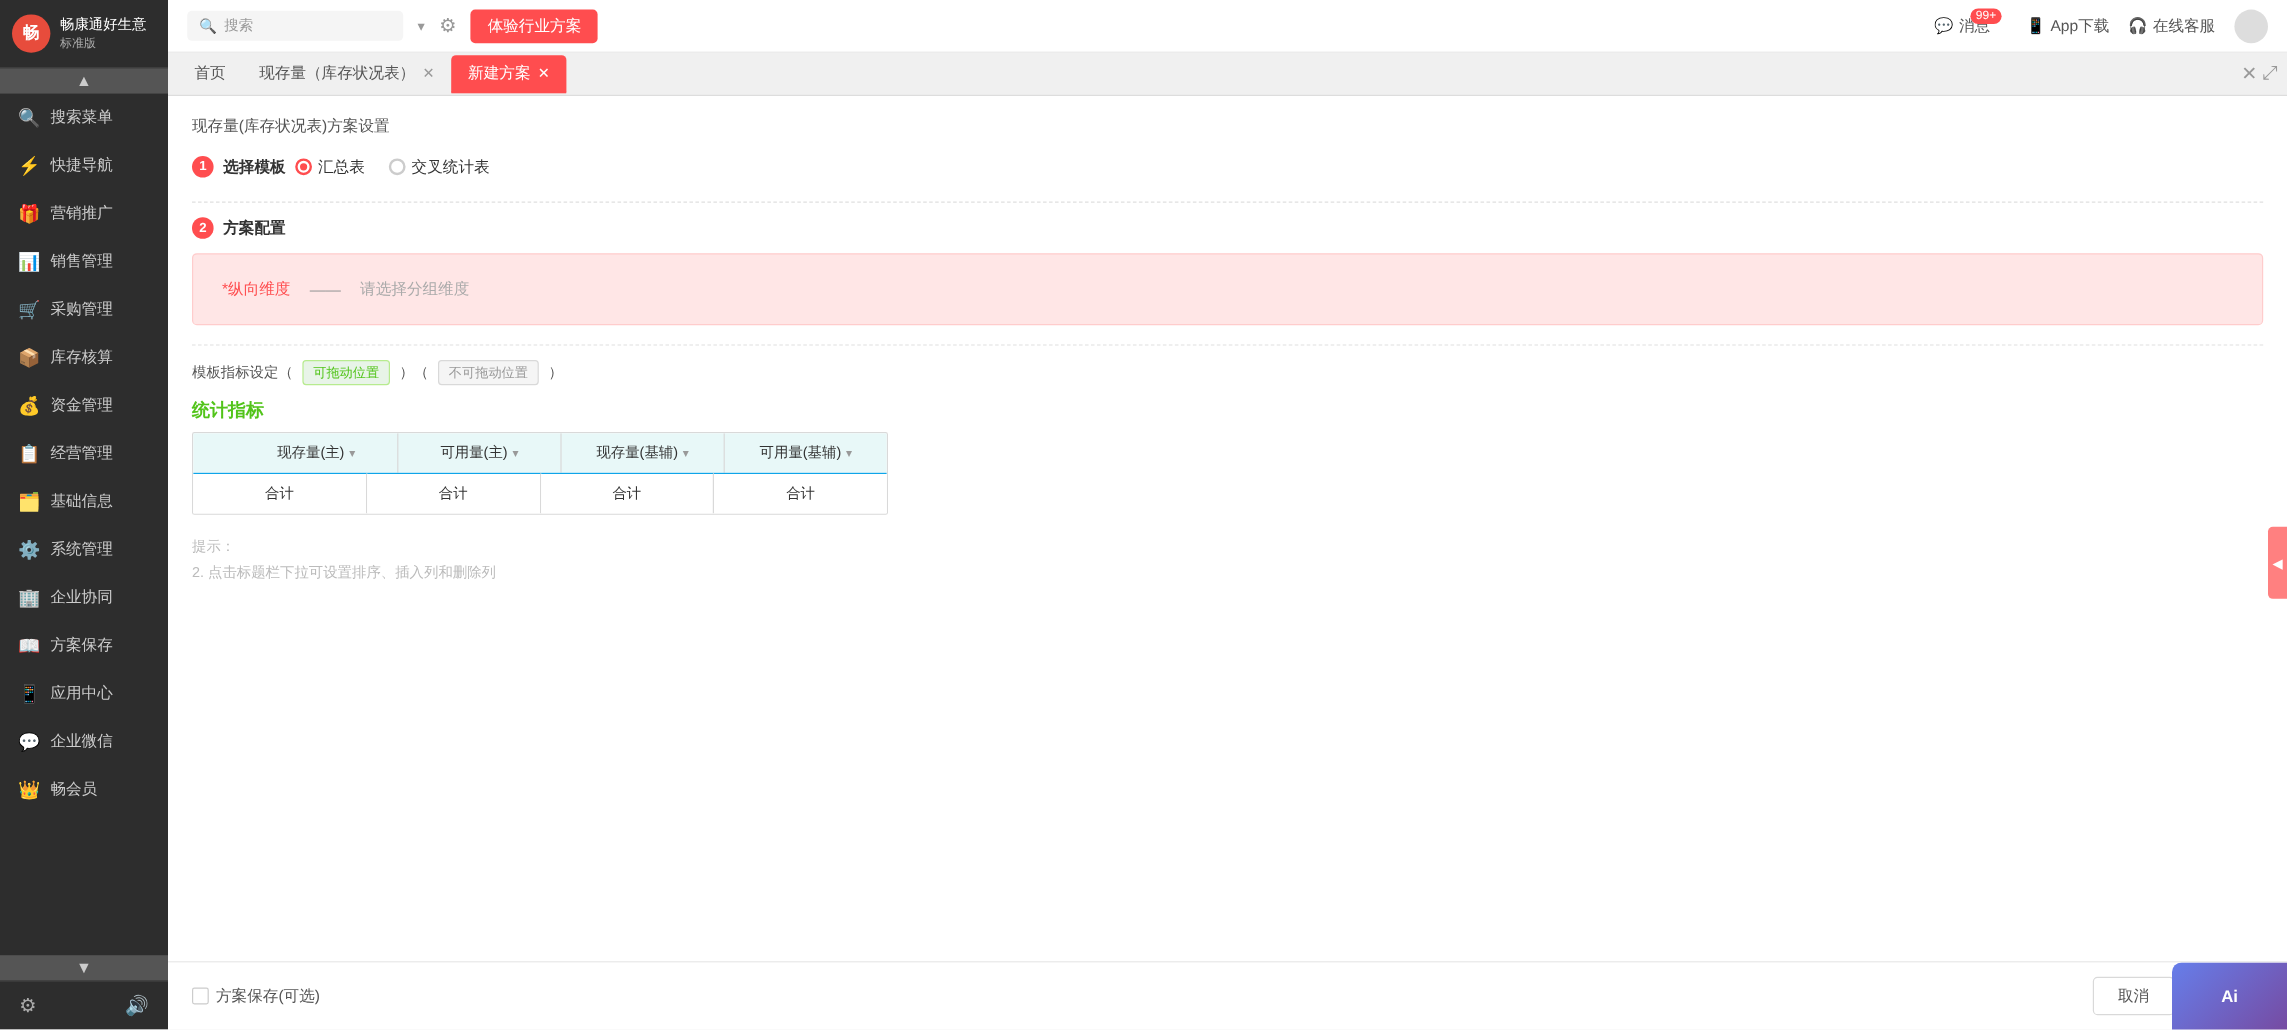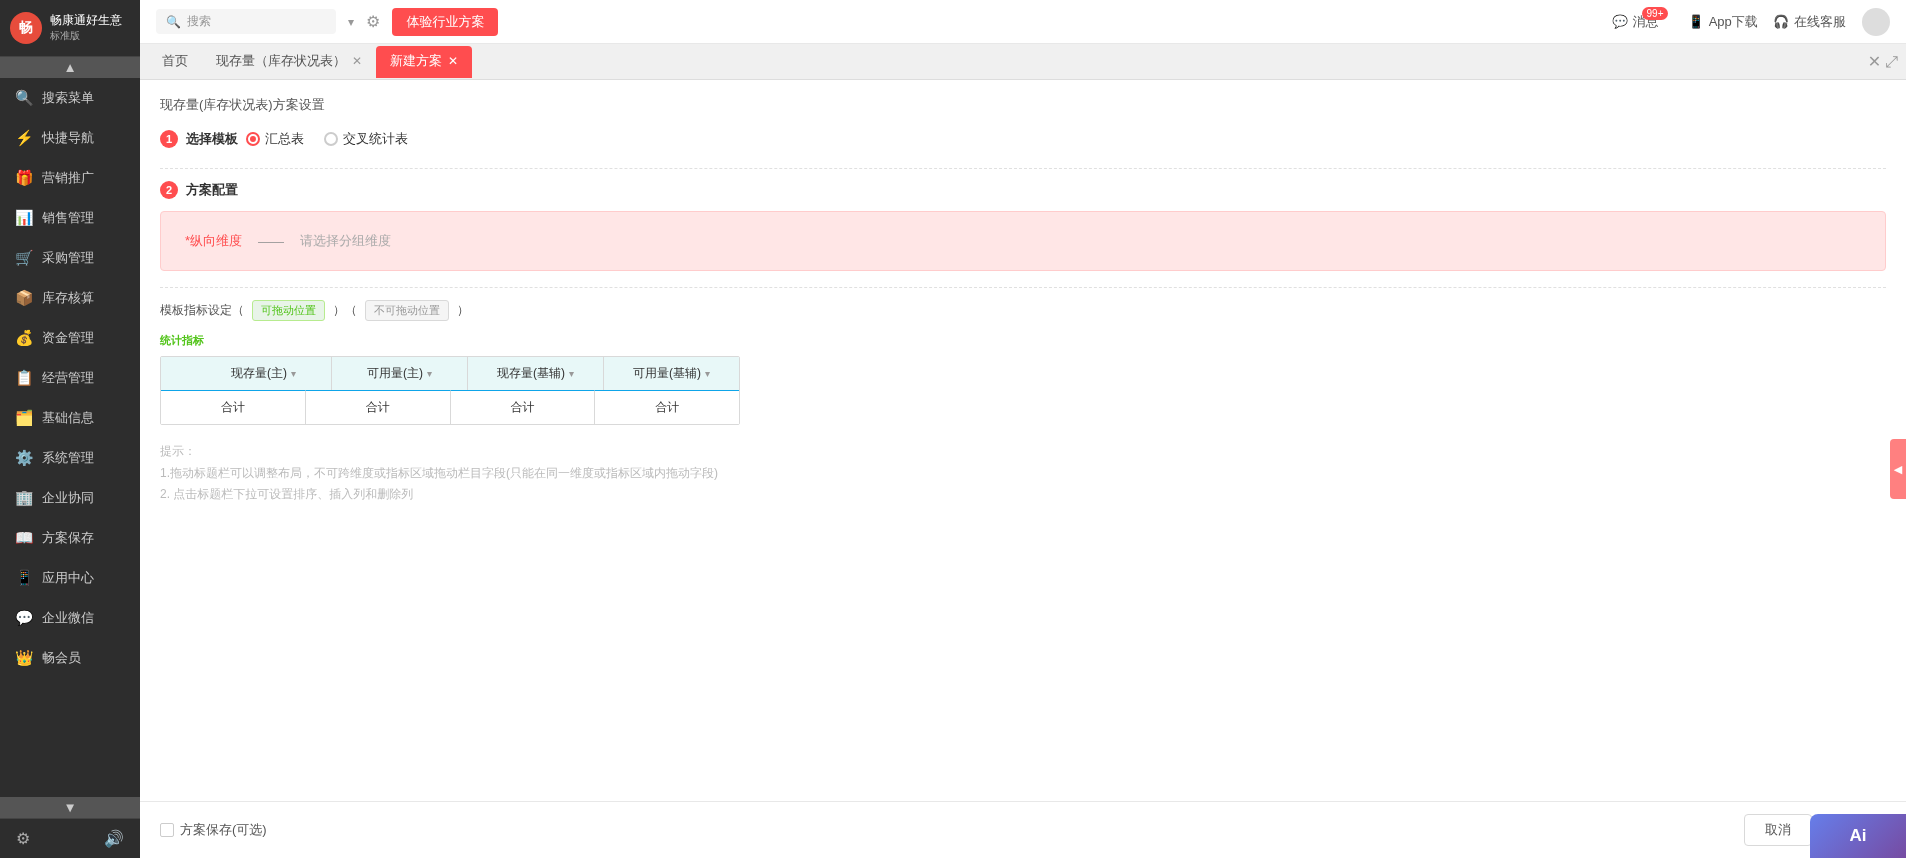--- a/index.html
+++ b/index.html
@@ -164,21 +164,21 @@
 
     
     .indicator-settings { display: flex; align-items: center; gap: 8px; font-size: 12px; color: #555; margin-bottom: 12px; }
     .indicator-tag {
       padding: 2px 8px; border-radius: 3px; font-size: 11px;
     }
     .indicator-tag.movable { background: #e8f4e8; color: #52c41a; border: 1px solid #b7eb8f; }
     .indicator-tag.immovable { background: #f5f5f5; color: #999; border: 1px solid #d9d9d9; }
 
     
-    .stats-label { color: #52c41a; font-size: 11px; font-weight: bold; margin-bottom: 8px; }
+    .stats-label { color: #52c41a; font-size: 15px; font-weight: bold; margin-bottom: 8px; }
     .stats-table { border: 1px solid #d9d9d9; border-radius: 2px; overflow: hidden; width: 580px; }
     .stats-table-header { display: flex; background: #e8f8f8; padding-left: 35px; }
     .stats-table-cell {
       flex: 1; padding: 8px 12px; border-right: 1px solid #d9d9d9;
       display: flex; align-items: center; justify-content: center; gap: 4px;
       font-size: 12px; color: #333;
     }
     .stats-table-cell:last-child { border-right: none; }
     .stats-table-row { display: flex; background: #fff; }
     .stats-table-row .stats-table-cell { background: #fff; border-top: 1px solid #0ea5e9; }
@@ -215,23 +215,23 @@
       cursor: pointer; display: flex; align-items: center; justify-content: center;
     }
 
     
     .scroll-btn { background: #555; border: none; color: #ccc; width: 100%; padding: 3px; cursor: pointer; }
 
     
     .ai-float {
       position: fixed; right: 0; bottom: 0;
       background: linear-gradient(135deg, #667eea, #764ba2);
-      color: #fff; width: 96px; height: 44px;
+      color: #fff; width: 96px; height: 56px;
       display: flex; align-items: center; justify-content: center;
-      font-size: 17px; font-weight: bold; border-radius: 8px 0 0 0;
+      font-size: 14px; font-weight: bold; border-radius: 8px 0 0 0;
       cursor: pointer;
     }
   </style>
 </head>
 <body>
 
 <div class="sidebar">
   <div class="sidebar-logo">
     <div class="sidebar-logo-icon">畅</div>
     <div>
@@ -434,21 +434,20 @@
               <span>合计</span>
             </div>
             <div class="stats-table-cell">
               <span>合计</span>
             </div>
           </div>
         </div>
 
         <div class="tips">
           <div style="display:inline;">提示：</div>
-          <div>1.拖动标题栏可以调整布局，不可跨维度或指标区域拖动栏目字段(只能在同一维度或指标区域内拖动字段)</div>
           <div>2. 点击标题栏下拉可设置排序、插入列和删除列</div>
         </div>
       </div>
 
     </div>
 
     <div class="right-panel-toggle">
       <span style="color:#fff; font-size:11px;">◀</span>
     </div>
 

